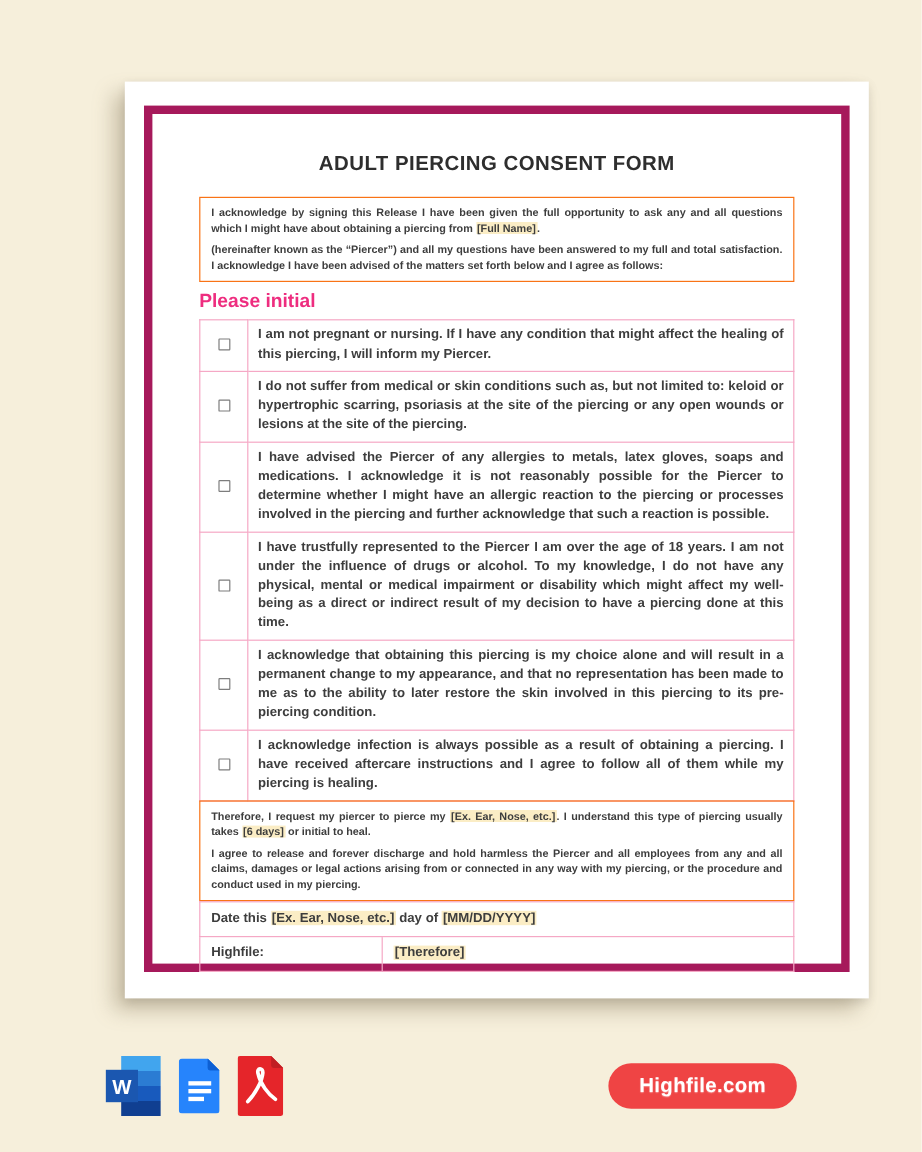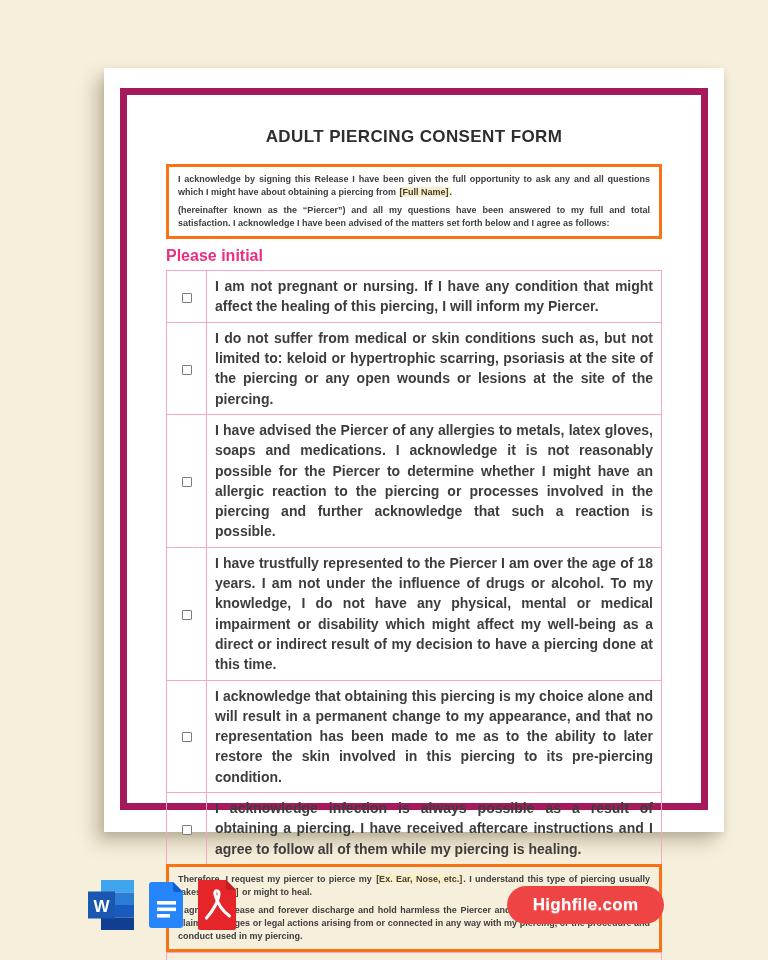--- a/index.html
+++ b/index.html
@@ -23,40 +23,40 @@
     padding:32px 39px 0 39px;
     color:#3D3D3D;
   }
   .doc-title {
     text-align:center;
     font-size:17px; font-weight:bold; letter-spacing:0.4px;
     color:#2e2e2e;
     margin-bottom:17px;
   }
   .box {
-    border:3px solid #f97316;
+    border:1px solid #f97316;
     padding:6px 9px;
     font-size:9px; font-weight:bold; line-height:1.45;
     text-align:justify;
   }
   .box p + p { margin-top:5px; }
   .hl {
     background:#FBEDC5;
     padding:0 1px;
   }
   .please-initial {
     color:#EE2D7F; font-size:16px; font-weight:bold;
     margin:8px 0 5px 0;
   }
   table.checklist, table.sign-table {
     width:100%; border-collapse:collapse;
   }
   table.checklist td, table.sign-table td {
     border:1px solid #F5A8C5;
-    font-size:14px; font-weight:bold; line-height:1.45;
+    font-size:11px; font-weight:bold; line-height:1.45;
     vertical-align:middle;
   }
   td.chk-cell { width:40px; text-align:center; }
   td.item-cell { padding:5px 8px; text-align:justify; }
   .checkbox {
     display:inline-block; width:10px; height:10px;
     border:1.5px solid #7d7d7d; border-radius:1px;
     background:#fff; vertical-align:middle;
   }
   .therefore-box { margin-top:-1px; }
@@ -119,21 +119,21 @@
             <td class="item-cell">I acknowledge that obtaining this piercing is my choice alone and will result in a permanent change to my appearance, and that no representation has been made to me as to the ability to later restore the skin involved in this piercing to its pre-piercing condition.</td>
           </tr>
           <tr>
             <td class="chk-cell"><span class="checkbox"></span></td>
             <td class="item-cell">I acknowledge infection is always possible as a result of obtaining a piercing. I have received aftercare instructions and I agree to follow all of them while my piercing is healing.</td>
           </tr>
         </tbody>
       </table>
 
       <div class="box therefore-box">
-        <p><span>Therefore, I request my piercer to pierce my </span><span class="hl">[Ex. Ear, Nose, etc.]</span><span>. I understand this type of piercing usually takes </span><span class="hl">[6 days]</span><span> or might to heal.</span></p>
+        <p><span>Therefore, I request my piercer to pierce my </span><span class="hl">[Ex. Ear, Nose, etc.]</span><span>. I understand this type of piercing usually takes </span><span class="hl">[6 days]</span><span> or initial to heal.</span></p>
         <p>I agree to release and forever discharge and hold harmless the Piercer and all employees from any and all claims, damages or legal actions arising from or connected in any way with my piercing, or the procedure and conduct used in my piercing.</p>
       </div>
 
       <table class="sign-table">
         <tbody>
           <tr>
             <td colspan="2"><span>Date this </span><span class="hl">[Ex. Ear, Nose, etc.]</span><span> day of </span><span class="hl">[MM/DD/YYYY]</span></td>
           </tr>
           <tr>
             <td class="sig-label">Highfile:</td>

